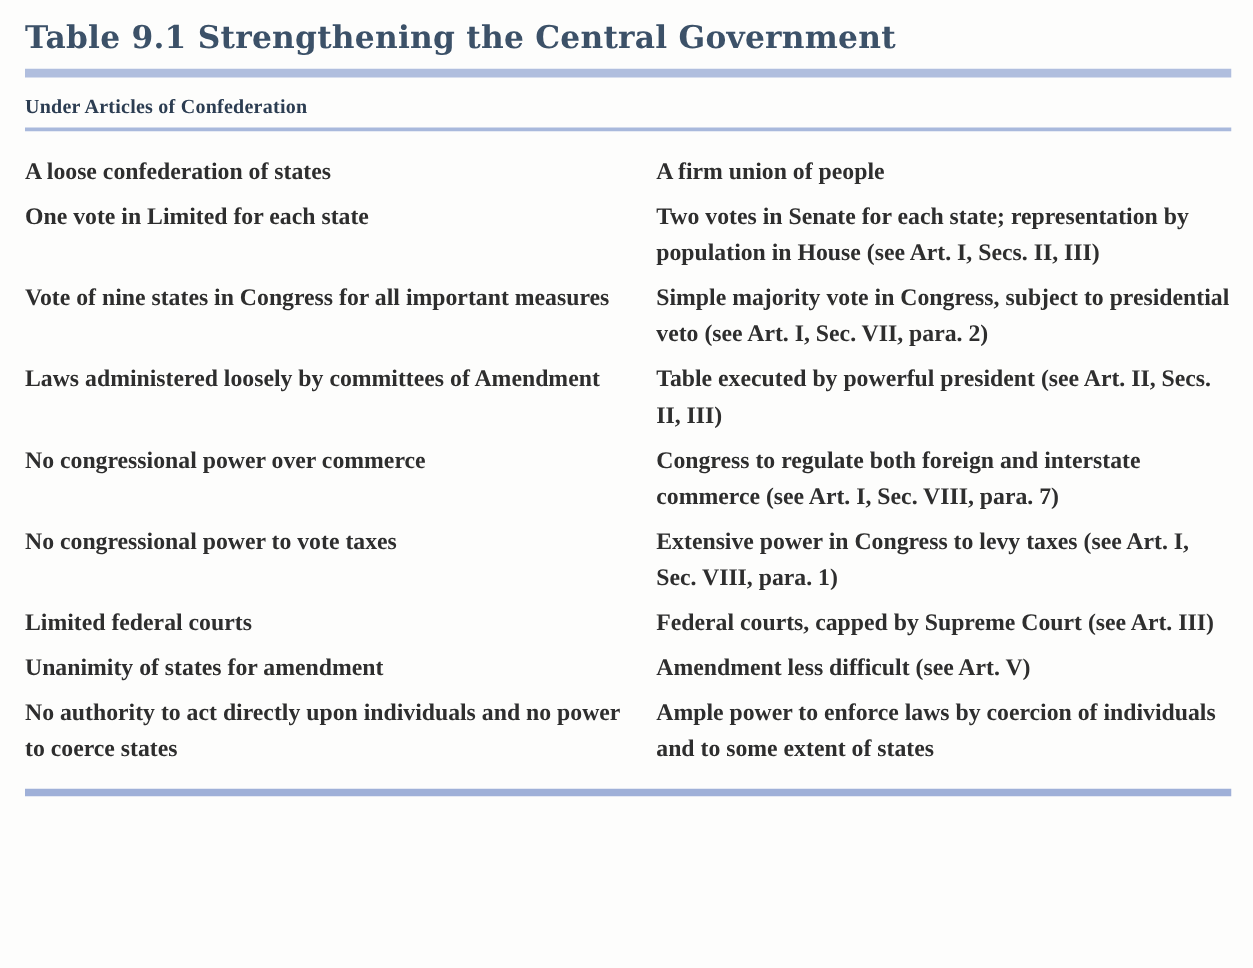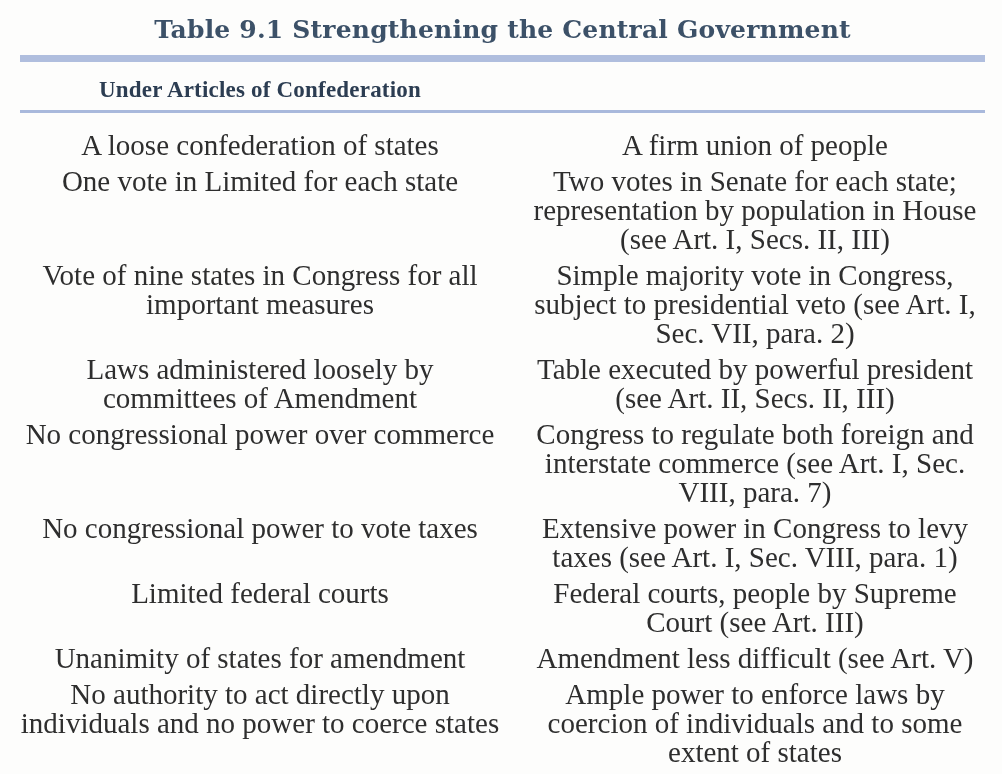--- a/index.html
+++ b/index.html
@@ -4,21 +4,21 @@
 <style>
   :root {
     --background: #fdfdfc;
     --title_color: #3c5168;
     --header_color: #2c3d52;
     --body_color: #2e2e2e;
     --rule_thick: #b0bede;
     --rule_thin: #a9b9dc;
     --rule_bottom: #9fb0d8;
   }
-  * { margin: 0; padding: 0; box-sizing: border-box; text-align: center; }
+  * { margin: 0; padding: 0; box-sizing: border-box; }
   html, body { background: var(--background); }
   .page {
     width: 1002px;
     height: 774px;
     background: var(--background);
     font-family: "Liberation Serif", serif;
     color: var(--body_color);
     padding: 0 17px 0 20px;
     overflow: hidden;
   }
@@ -35,31 +35,32 @@
   .rule-thin  { height: 3px; background: var(--rule_thin); margin-top: 7px; }
   .rule-bottom{ height: 6px; background: var(--rule_bottom); margin-top: 13px; }
   .grid {
     display: grid;
     grid-template-columns: 480px 460px;
     column-gap: 25px;
   }
   .header-row { margin-top: 15px; }
   .col-header {
     font-weight: bold;
-    font-size: 23px;
+    font-size: 16px;
     color: var(--header_color);
     letter-spacing: 0.2px;
   }
   .body-rows { margin-top: 15px; }
   .body-row { display: contents; }
   .cell {
-    font-size: 29px;
+    font-size: 19px;
     line-height: 29px;
     padding: 3px 0 4px 0;
     color: var(--body_color);
+    font-weight: bold;
   }
 </style>
 </head>
 <body>
 
 <div class="page">
 
   <div class="table-title">Table 9.1 Strengthening the Central Government</div>
 
   <div class="rule rule-thick"></div>
@@ -97,21 +98,21 @@
       <div class="cell">Congress to regulate both foreign and interstate commerce (see Art. I, Sec. VIII, para. 7)</div>
     </div>
 
     <div class="body-row">
       <div class="cell">No congressional power to vote taxes</div>
       <div class="cell">Extensive power in Congress to levy taxes (see Art. I, Sec. VIII, para. 1)</div>
     </div>
 
     <div class="body-row">
       <div class="cell">Limited federal courts</div>
-      <div class="cell">Federal courts, people by Supreme Court (see Art. III)</div>
+      <div class="cell">Federal courts, capped by Supreme Court (see Art. III)</div>
     </div>
 
     <div class="body-row">
       <div class="cell">Unanimity of states for amendment</div>
       <div class="cell">Amendment less difficult (see Art. V)</div>
     </div>
 
     <div class="body-row">
       <div class="cell">No authority to act directly upon individuals and no power to coerce states</div>
       <div class="cell">Ample power to enforce laws by coercion of individuals and to some extent of states</div>

